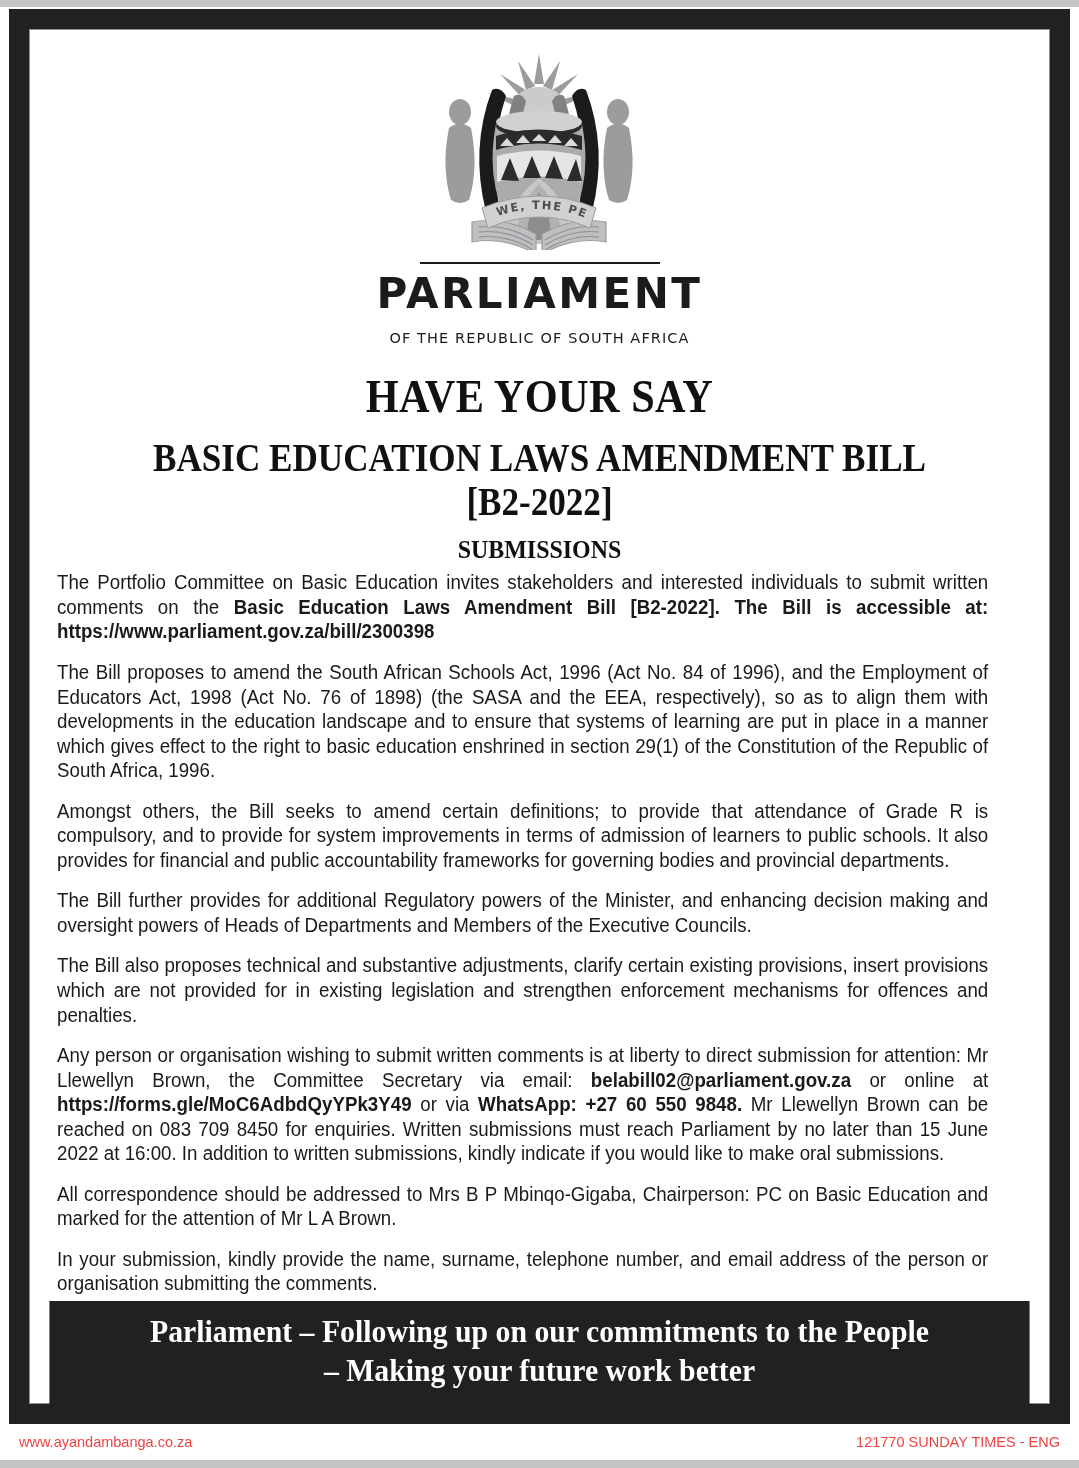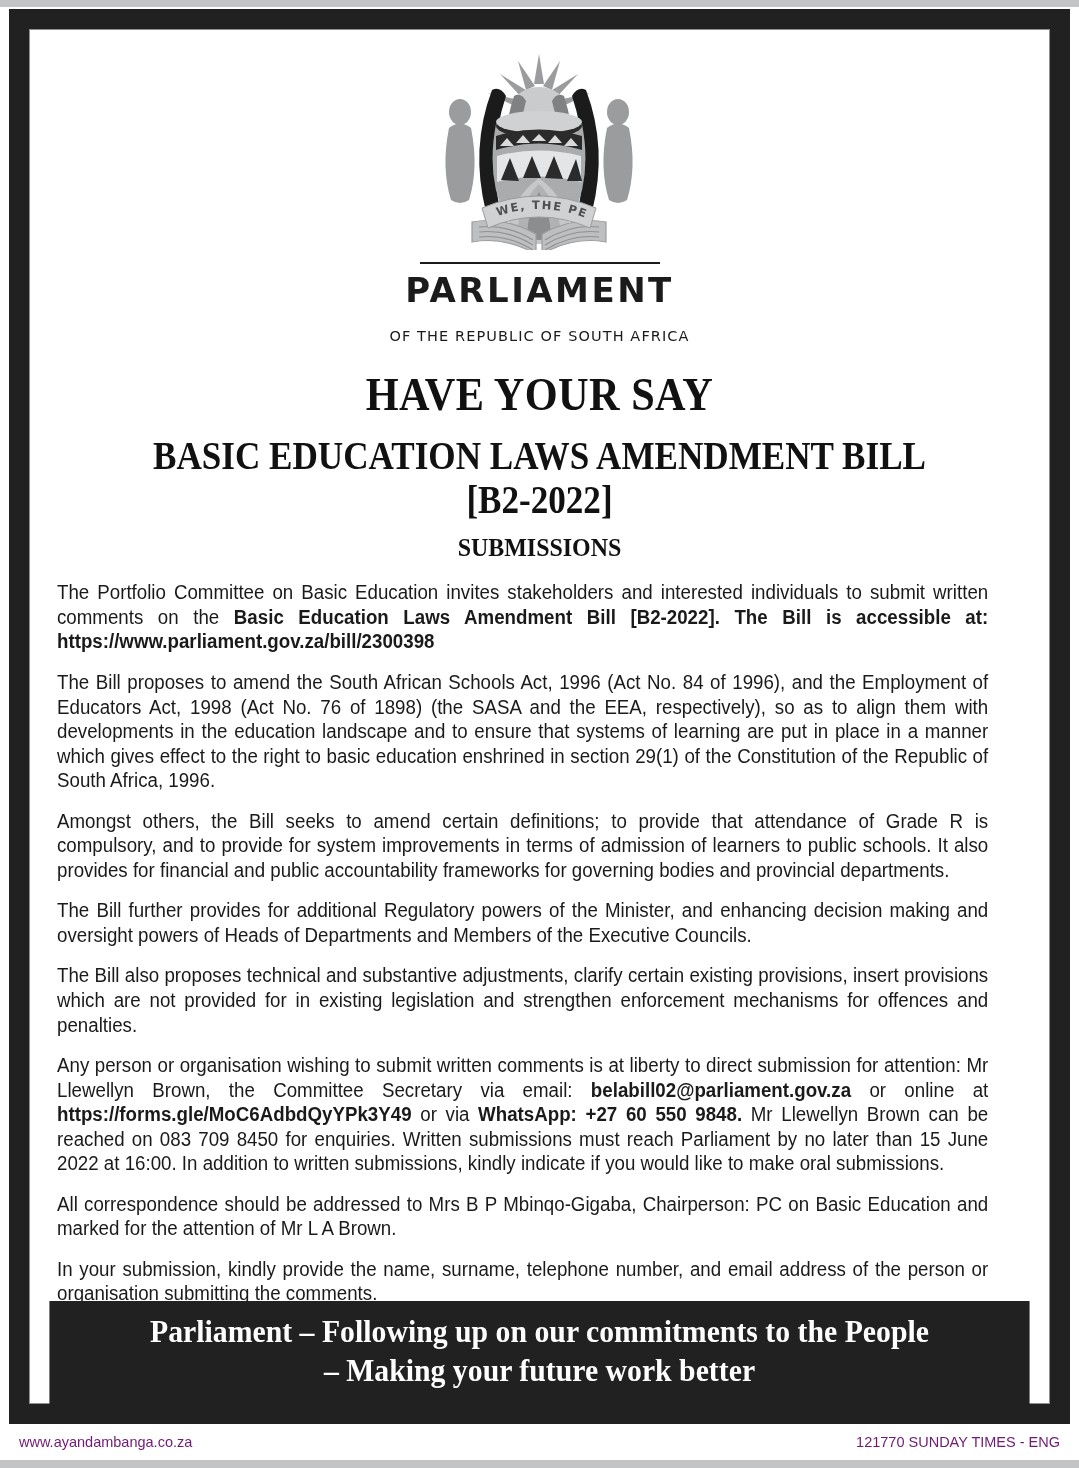--- a/index.html
+++ b/index.html
@@ -66,31 +66,31 @@
   }
   .logo-rule {
     width: 240px;
     height: 2px;
     background: #1b1b1b;
     margin: 12px auto 9px auto;
   }
   .wordmark {
     font-family: "DejaVu Sans", sans-serif;
     font-weight: bold;
-    font-size: 34px;
+    font-size: 42px;
     letter-spacing: 2.5px;
     color: #1b1b1b;
     line-height: 1;
   }
   .wordmark-sub {
     font-family: "DejaVu Sans", sans-serif;
     font-size: 14.5px;
     letter-spacing: 1.1px;
     color: #1b1b1b;
-    margin-top: 22px;
+    margin-top: 16px;
     line-height: 1;
   }
 
   
   .h-main, .h-bill, .h-sub {
     text-align: center;
     color: #111111;
     font-family: "Liberation Serif", serif;
     font-weight: bold;
   }
@@ -109,21 +109,21 @@
   }
   .h-sub {
     font-size: 26px;
     margin-top: 12px;
     line-height: 1.1;
     transform: scaleX(0.92);
   }
 
   
   .body-copy {
-    margin-top: 18px;
+    margin-top: 6px;
     padding: 0 5px;
   }
   .para {
     font-family: "Liberation Sans", sans-serif;
     font-size: 19.4px;
     line-height: 1.265;
     color: #1a1a1a;
     text-align: justify;
     margin: 0 0 16px 0;
     transform: scaleX(0.965);
@@ -155,21 +155,21 @@
     top: 1428px;
     width: 1061px;
     height: 28px;
     display: flex;
     align-items: center;
     justify-content: space-between;
     padding: 0 10px;
     box-sizing: border-box;
     font-family: "Liberation Sans", sans-serif;
     font-size: 14.5px;
-    color: #701a75;
+    color: #ef4444;
   }
   .bottom-strip {
     position: absolute;
     left: 0;
     top: 1460px;
     width: 1079px;
     height: 8px;
     background: #c3c4c6;
   }
 </style>

